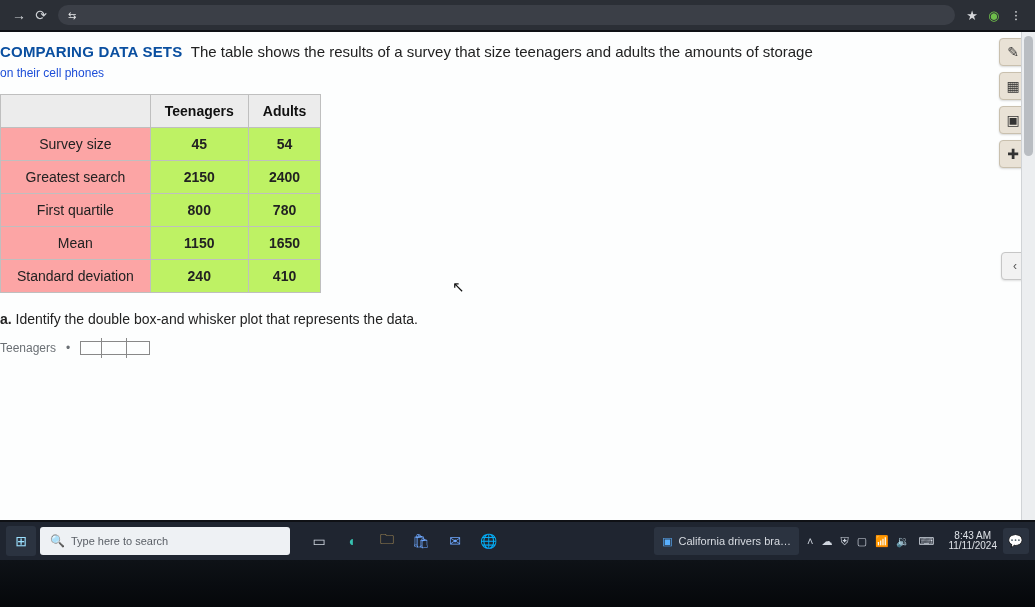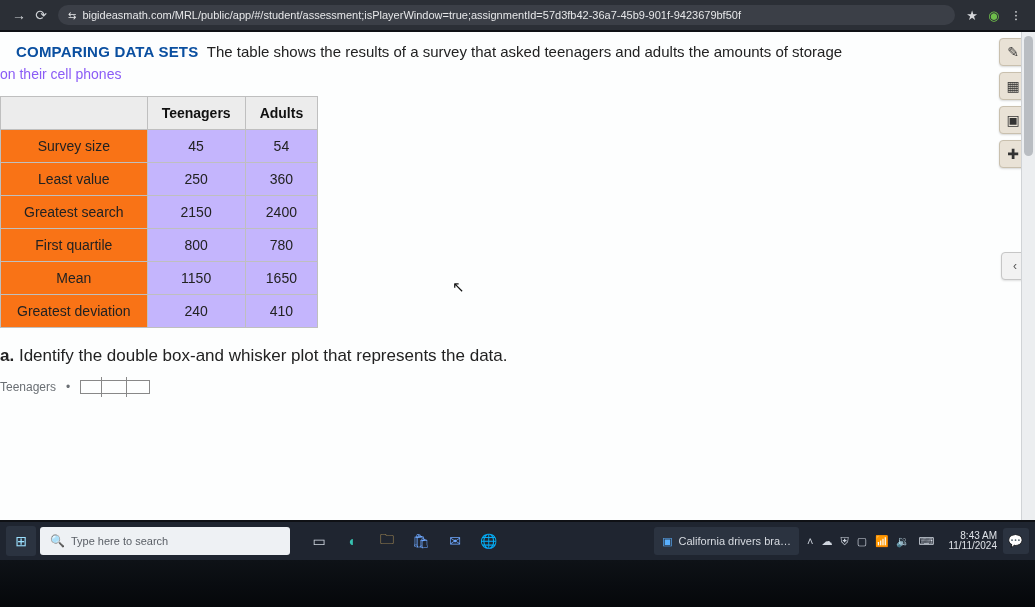--- a/index.html
+++ b/index.html
@@ -7,28 +7,28 @@
   
   .chrome-bar { height: 30px; background:#2b2f36; display:flex; align-items:center; padding:0 8px; color:#d6d8db; font-size:12px; }
   .chrome-bar .nav-btn { width:22px; text-align:center; font-size:14px; color:#cfd2d6; }
   .chrome-bar .url-box { flex:1; background:#3b3f47; border-radius:12px; height:20px; display:flex; align-items:center; padding:0 10px; margin:0 6px; color:#e6e7e9; font-size:11px; overflow:hidden; white-space:nowrap; }
   .chrome-bar .url-box .lock { margin-right:6px; font-size:10px; }
   .chrome-bar .right-ico { width:22px; text-align:center; font-size:13px; }
   
   .page-wrap { position:relative; height:492px; background:#fdfefe; border-top:2px solid #0f1115; border-bottom:2px solid #0f1115; display:flex; }
   .page { flex:1; padding:10px 16px 8px 0; overflow:hidden; color:#222; }
   .heading { font-size:15px; margin-bottom:4px; line-height:1.35; }
-  .heading .cds { color:#0a4fa0; font-weight:700; letter-spacing:.2px;padding-left:16px; }
-  .subline { font-size:14px; color:#8b5cf6; margin-bottom:2px; }
+  .heading .cds { color:#0a4fa0; font-weight:700; letter-spacing:.2px; }
+  .subline { font-size:12px; color:#1d4ed8; margin-bottom:2px; }
   table.data { border-collapse:collapse; margin:14px 0 18px 0; font-size:14px; }
-  table.data th, table.data td { border:1px solid #bfbfbf; padding:8px 14px; text-align:center; background:#c4b5fd; }
+  table.data th, table.data td { border:1px solid #bfbfbf; padding:8px 14px; text-align:center; background:#bef264;font-weight:bold; }
   table.data th { background:#ececec; font-weight:600; color:#111; }
-  table.data td.rowhead { background:#f97316; font-weight:500; text-align:center; padding:8px 16px; }
+  table.data td.rowhead { background:#fca5a5; font-weight:500; text-align:center; padding:8px 16px; }
   table.data tr:first-child th:first-child { background:#ececec; }
-  .question { font-size:17px; color:#222; margin-top:4px; }
+  .question { font-size:14px; color:#222; margin-top:4px; }
   .question .qlabel { font-weight:600; }
   .boxplot-stub { margin-top:14px; display:flex; align-items:center; gap:10px; color:#6a6f74; font-size:12px; }
   .boxplot-stub .bp { width:70px; height:14px; border:1px solid #888; position:relative; }
   .boxplot-stub .bp:before, .boxplot-stub .bp:after { content:""; position:absolute; top:-4px; bottom:-4px; width:1px; background:#888; }
   .boxplot-stub .bp:before { left:20px; }
   .boxplot-stub .bp:after { left:45px; }
   
   .right-rail { position:absolute; right:6px; top:6px; width:30px; display:flex; flex-direction:column; gap:6px; }
   .rail-btn { width:28px; height:28px; background:#e9e2d6; border:1px solid #c9c0ae; border-radius:4px; display:flex; align-items:center; justify-content:center; font-size:14px; color:#333; box-shadow:0 1px 2px rgba(0,0,0,.15); }
   .rail-pager { position:absolute; right:6px; top:220px; width:28px; height:28px; background:#f2f2f2; border:1px solid #c6c6c6; border-radius:4px; display:flex; align-items:center; justify-content:center; font-size:12px; color:#555; box-shadow:0 1px 2px rgba(0,0,0,.12); }
@@ -39,84 +39,78 @@
   
   .taskbar { height:38px; background:#1f2530; display:flex; align-items:center; color:#cfd5de; font-size:11px; padding:0 6px; }
   .tb-start { width:30px; height:30px; background:#2b3340; border-radius:3px; display:flex; align-items:center; justify-content:center; color:#9be0ff; font-size:14px; margin-right:4px; }
   .tb-search { display:flex; align-items:center; background:#eef1f4; color:#5a5f66; height:28px; border-radius:3px; padding:0 10px; width:250px; margin-right:10px; }
   .tb-search .mag { margin-right:6px; font-size:12px; }
   .tb-icons { display:flex; align-items:center; gap:8px; margin-left:6px; }
   .tb-ico { width:26px; height:26px; border-radius:3px; display:flex; align-items:center; justify-content:center; font-size:14px; }
   .tb-spacer { flex:1; }
   .tb-app { display:flex; align-items:center; gap:6px; background:#2b3340; height:28px; padding:0 8px; border-radius:3px; color:#d7dbe1; max-width:180px; overflow:hidden; white-space:nowrap; }
   .tb-tray { display:flex; align-items:center; gap:8px; margin:0 8px; }
-  .tb-clock { text-align:right; line-height:1.05; font-size:10px; margin:0 6px; color:#dfe3e8; }
+  .tb-clock { text-align:center; line-height:1.05; font-size:10px; margin:0 6px; color:#dfe3e8; }
   .tb-notif { width:26px; height:26px; background:#2b3340; border-radius:3px; display:flex; align-items:center; justify-content:center; font-size:12px; }
   
   .monitor-edge { height:47px; background:linear-gradient(#0e1217,#05070a); }
 </style>
 </head>
 <body>
 
 <div class="chrome-bar">
   <div class="nav-btn">→</div>
   <div class="nav-btn">⟳</div>
   <div class="url-box">
     <span class="lock">⇆</span>
-    <span>bigideasmath.com/MRL/public/app/#/student/assessment;isPlayerWindow=true;assignmentId=57d3fb42-36a7-45b9-901f-9423679bf50f</span>
   </div>
   <div class="right-ico">★</div>
   <div class="right-ico" style="color:#6fbf4b;">◉</div>
   <div class="right-ico">⁝</div>
 </div>
 
 <div class="page-wrap">
 
   <div class="page">
 
     <div class="heading">
       <span class="cds">COMPARING DATA SETS</span>
-      &nbsp;<span>The table shows the results of a survey that asked teenagers and adults the amounts of storage</span>
+      &nbsp;<span>The table shows the results of a survey that size teenagers and adults the amounts of storage</span>
     </div>
     <div class="subline">on their cell phones</div>
 
     <table class="data">
       <tbody>
           <tr>
         <th></th>
         <th>Teenagers</th>
         <th>Adults</th>
       </tr>
       <tr>
         <td class="rowhead">Survey size</td>
         <td>45</td>
         <td>54</td>
       </tr>
       <tr>
-        <td class="rowhead">Least value</td>
-        <td>250</td>
-        <td>360</td>
-      </tr>
-      <tr>
         <td class="rowhead">Greatest search</td>
         <td>2150</td>
         <td>2400</td>
       </tr>
       <tr>
         <td class="rowhead">First quartile</td>
         <td>800</td>
         <td>780</td>
       </tr>
       <tr>
         <td class="rowhead">Mean</td>
         <td>1150</td>
         <td>1650</td>
       </tr>
       <tr>
-        <td class="rowhead">Greatest deviation</td>
+        <td class="rowhead">Standard deviation</td>
         <td>240</td>
         <td>410</td>
       </tr>
     </tbody>
       </table>
 
     <div class="question">
       <span class="qlabel">a.</span>
       <span>Identify the double box-and whisker plot that represents the data.</span>
     </div>

